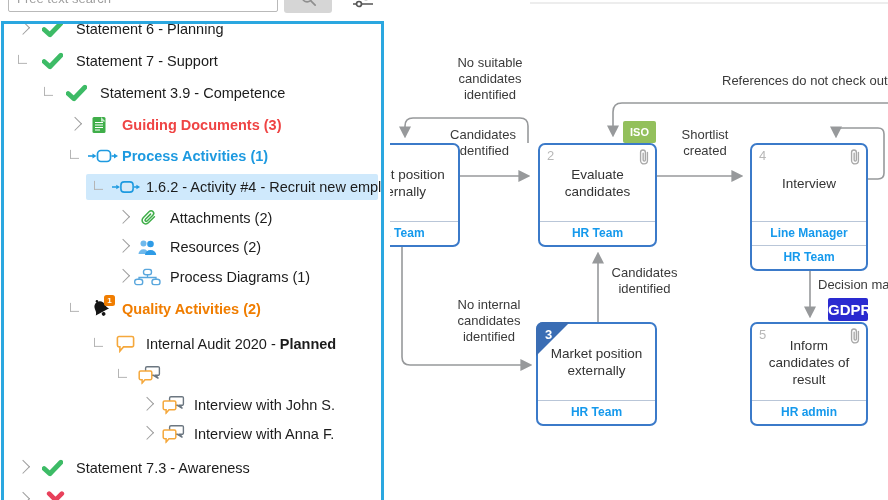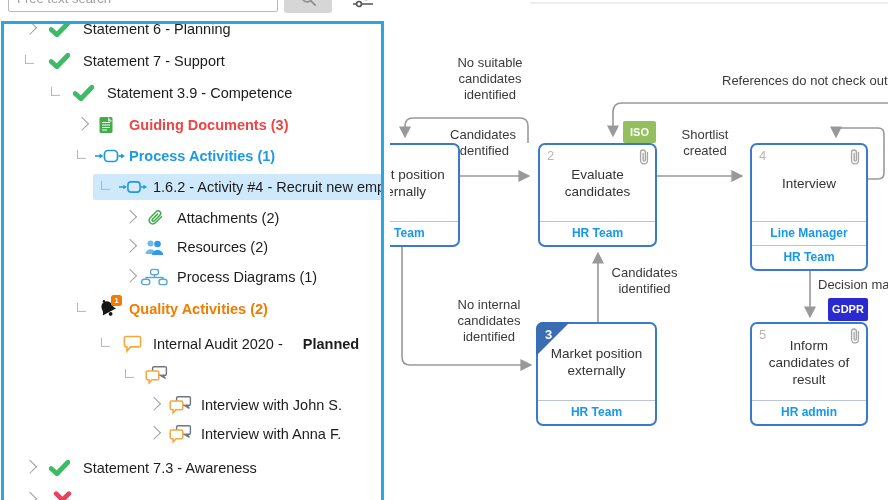--- a/index.html
+++ b/index.html
@@ -13,28 +13,28 @@
        border-radius:2px;font-family:"Liberation Sans",sans-serif;font-size:13px;color:#444;
        padding:0 8px;box-sizing:border-box;background:#fff;}
   .search-input::placeholder{color:#9e9e9e;}
   .search-btn{position:absolute;left:284px;top:-14px;width:48px;height:27px;background:#d6d6d6;
        border:none;border-radius:3px;display:flex;align-items:center;justify-content:center;cursor:pointer;}
   .filter-btn{position:absolute;left:346px;top:-10px;width:26px;height:24px;background:transparent;border:none;}
 
   .tree-panel{position:absolute;left:1px;top:21px;width:383px;height:483px;
        border:3px solid #2aa7e0;border-bottom:none;box-sizing:border-box;overflow:hidden;background:#fff;}
   .tree-inner{position:absolute;left:0;top:0;right:0;bottom:0;}
-  .trow{position:absolute;left:11px;right:0;height:28px;cursor:pointer;}
+  .trow{position:absolute;left:4px;right:0;height:28px;cursor:pointer;}
   .trow .hl{position:absolute;left:78px;width:292px;top:1px;height:26px;background:#cfe9fc;border-radius:2px;}
   .exp{position:absolute;top:50%;width:9px;height:9px;}
   .chev{transform:translateY(-62%) rotate(-45deg);border-right:1.8px solid #9e9e9e;border-bottom:1.8px solid #9e9e9e;}
   .corner{transform:translateY(-68%);border-left:1.6px solid #b5b5b5;border-bottom:1.6px solid #b5b5b5;width:8px;height:8px;}
   .ticon{position:absolute;top:50%;transform:translateY(-50%);display:flex;align-items:center;}
   .tlabel{position:absolute;top:0;line-height:28px;font-size:14.5px;white-space:nowrap;}
-  .tlabel b{font-weight:700;margin-left:16px;}
+  .tlabel b{font-weight:700;}
   .g{color:#ef4444;font-weight:700;}
   .bb{color:#1e9ae0;font-weight:700;}
   .o{color:#f07d00;font-weight:700;}
   .bell-wrap{position:relative;width:22px;height:22px;}
   .bell-badge{position:absolute;top:-3px;right:-3px;width:11px;height:11px;background:#f07d00;border-radius:2.5px;
        color:#fff;font-size:8px;font-weight:700;text-align:center;line-height:11px;}
 
   
   .diagram{position:absolute;left:390px;top:0;width:498px;height:500px;background:#fff;overflow:hidden;}
   .connectors{position:absolute;left:0;top:0;}
@@ -44,21 +44,21 @@
         font-size:13.5px;color:#333;line-height:17px;padding:0 4px;}
   .prole{border-top:1px solid #b9c6d8;height:23px;line-height:22px;text-align:center;
         color:#1599ec;font-size:12px;font-weight:700;white-space:nowrap;overflow:hidden;}
   .pnum{position:absolute;top:3px;left:7px;font-size:13px;color:#b7b7b7;}
   .pclip{position:absolute;top:3px;right:5px;}
   .cornerclip{position:absolute;left:-2px;top:-2px;right:-2px;bottom:-2px;border-radius:7px;overflow:hidden;pointer-events:none;}
   .tri{position:absolute;left:0;top:0;width:0;height:0;border-style:solid;border-width:34px 34px 0 0;border-color:#3a6db4 transparent transparent transparent;}
   .trinum{position:absolute;left:7px;top:3px;color:#fff;font-size:13px;font-weight:700;}
   .dbadge{position:absolute;color:#fff;font-weight:700;text-align:center;border-radius:2px;z-index:5;}
   .iso{left:233px;top:121px;width:33px;height:22px;background:#93c05c;font-size:11px;line-height:22px;}
-  .gdpr{left:438px;top:298px;width:40px;height:23px;background:#2a2ad0;font-size:11px;line-height:23px;}
+  .gdpr{left:438px;top:298px;width:40px;height:23px;background:#2a2ad0;font-size:15px;line-height:23px;}
   .dlabel{position:absolute;font-size:13px;color:#3a3a3a;text-align:center;line-height:16px;}
   .nowrap{white-space:nowrap;text-align:right;}
 </style>
 </head>
 <body>
 
 <div class="sidebar">
 
   <div class="search-row">
     <input class="search-input" placeholder="Free text search" style="">

